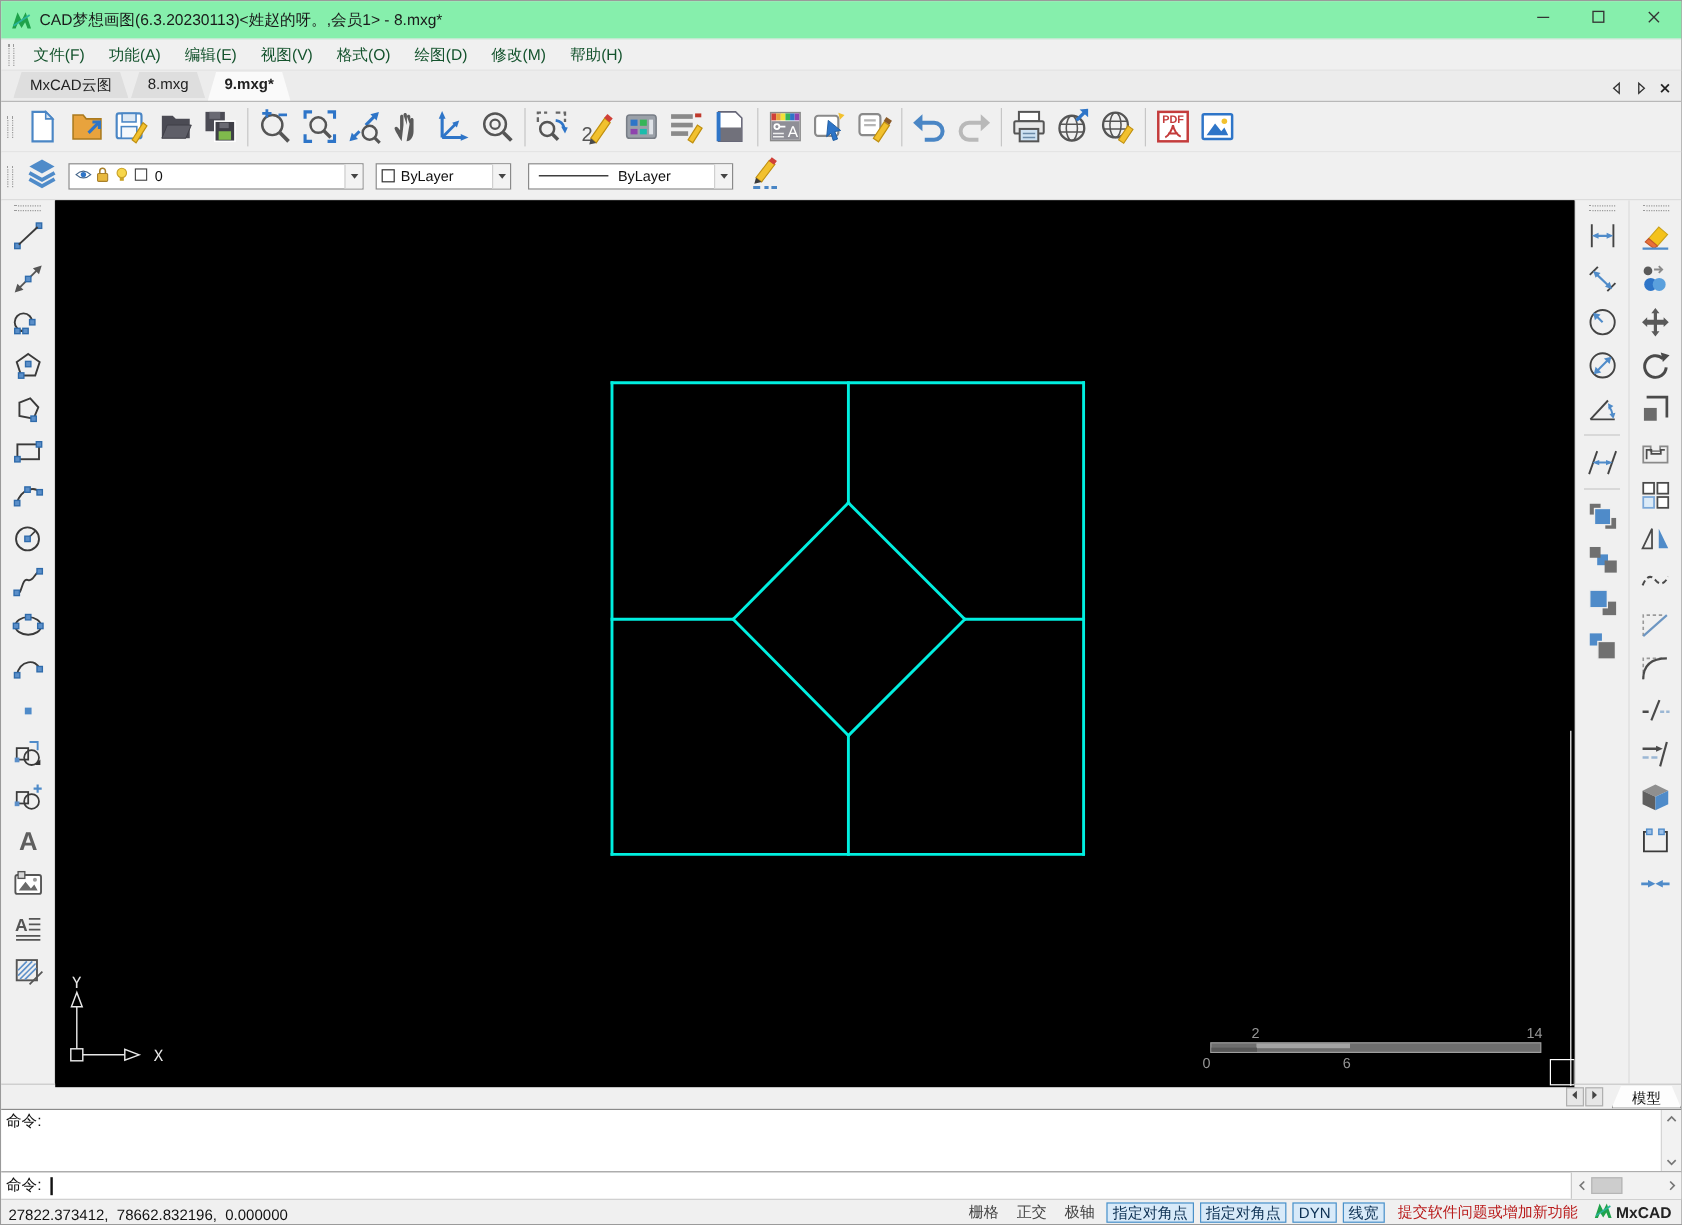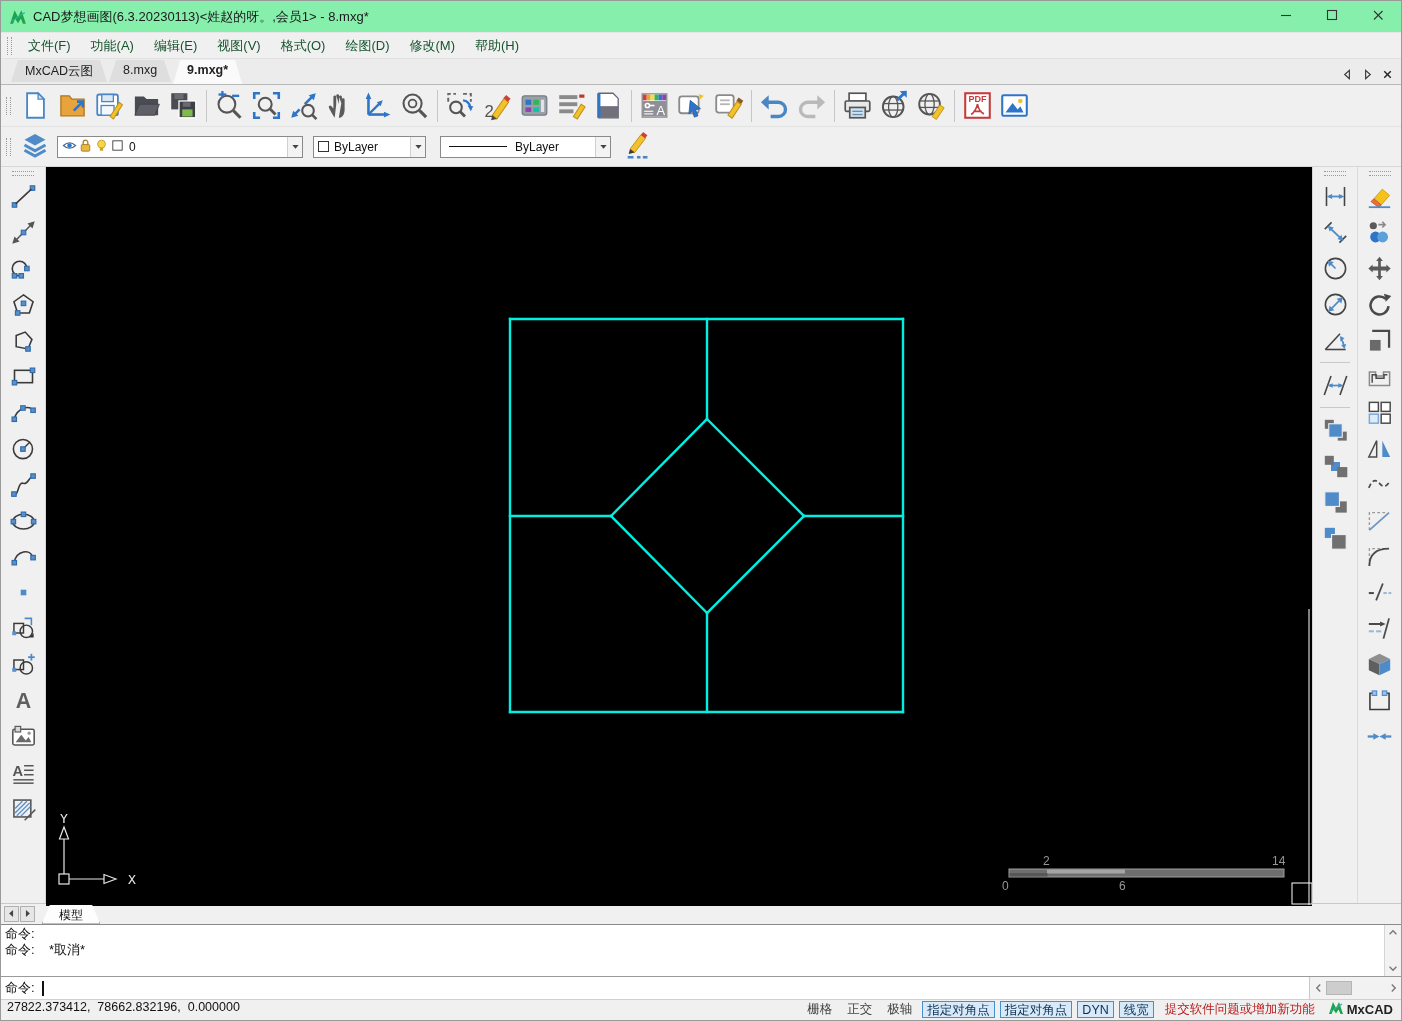--- a/index.html
+++ b/index.html
@@ -61,21 +61,21 @@
     border:1px solid transparent; flex:0 0 auto; }
   .side-btn svg { width:27px; height:27px; }
   .canvas-wrap { width:1266px; position:relative; background:#000; }
   .rightbar { width:89px; background:#f0f0f0; border-left:1px solid #d5d5d5; display:flex; }
   .rcol { width:44px; display:flex; flex-direction:column; align-items:center; overflow:hidden; }
   .rcol + .rcol { border-left:1px solid #dcdcdc; }
   .rside-sep { width:30px; height:1px; background:#c9c9c9; margin:4px 0; flex:0 0 auto; }
 
   
   .modelrow { height:21px; background:#f0f0f0; border-top:1px solid #c8c8c8; display:flex;
-    align-items:center; flex:0 0 auto; padding-left:3px; }
+    align-items:center; flex:0 0 auto; padding-left:3px;justify-content:flex-end; }
   .mdl-nav { width:15px; height:16px; background:#e6e6e6; border:1px solid #b0b0b0;
     display:flex; align-items:center; justify-content:center; margin-right:1px; }
   .mdl-tab { height:19px; padding:2px 16px; background:#fdfdfd; font-size:12px; color:#111;
     margin-left:6px; border:1px solid #8a8a8a; border-top:none;
     clip-path:polygon(8px 0, calc(100% - 8px) 0, 100% 100%, 0 100%); }
 
   
   .cmdwin { flex:0 0 auto; background:#fff; border-top:1px solid #8a8a8a; }
   .cmd-history { height:51px; position:relative; padding:1px 20px 0 4px; overflow:hidden; }
   .cmd-line { font-size:13px; color:#111; line-height:16px; white-space:pre; }
@@ -87,21 +87,21 @@
   .cmd-prompt { font-size:13px; color:#111; white-space:pre; }
   .caret { width:2px; height:15px; background:#111; margin-left:4px; animation:blink 1.1s step-end infinite; }
   @keyframes blink { 50% { opacity:0; } }
   .hscroll { position:absolute; right:0; top:0; height:100%; width:92px; background:#f2f2f2;
     border-left:1px solid #c9c9c9; display:flex; align-items:center; }
   .hs-btn { width:16px; height:100%; display:flex; align-items:center; justify-content:center; }
   .hs-thumb { width:26px; height:14px; background:#cdcdcd; border:1px solid #b5b5b5; }
 
   
   .statusbar { height:21px; background:#f0f0f0; border-top:1px solid #d0d0d0; display:flex;
-    align-items:flex-start; font-size:12.5px; flex:0 0 auto; padding:0 8px 0 6px; }
+    align-items:flex-end; font-size:12.5px; flex:0 0 auto; padding:0 8px 0 6px; }
   .coords { color:#111; white-space:pre; }
   .status-right { margin-left:auto; display:flex; align-items:center; gap:5px; }
   .toggle-plain { color:#444; padding:0 5px; }
   .toggle-boxed { color:#0b2f52; border:1px solid #4a90c8; background:#d8eaf9; padding:0 4px;
     height:17px; line-height:16px; }
   .status-link { color:#b91c1c; margin-left:6px; }
   .brand { display:flex; align-items:center; gap:3px; margin-left:8px; }
   .brand-text { font-size:13px; color:#222; font-weight:bold; }
 </style>
 </head>
@@ -1005,21 +1005,20 @@
             <polygon points="5,2.5 10,7 5,11.5" fill="#444"></polygon>
           </svg></span>
       </div>
     <div class="mdl-tab">模型</div>
   </div>
 
   <div class="cmdwin">
     <div class="cmd-history">
       <div id="cmd-history-lines">
           <div class="cmd-line">命令:</div>
-          <div class="cmd-line">命令:    *取消*</div>
         </div>
       <div class="vscroll">
         <div class="vs-btn">
             <svg viewBox="0 0 14 10" width="12" height="9">
               <polyline points="3,7 7,3 11,7" fill="none" stroke="#777" stroke-width="1.6"></polyline>
             </svg>
           </div>
         <div class="vs-btn">
             <svg viewBox="0 0 14 10" width="12" height="9">
               <polyline points="3,3 7,7 11,3" fill="none" stroke="#777" stroke-width="1.6"></polyline>

